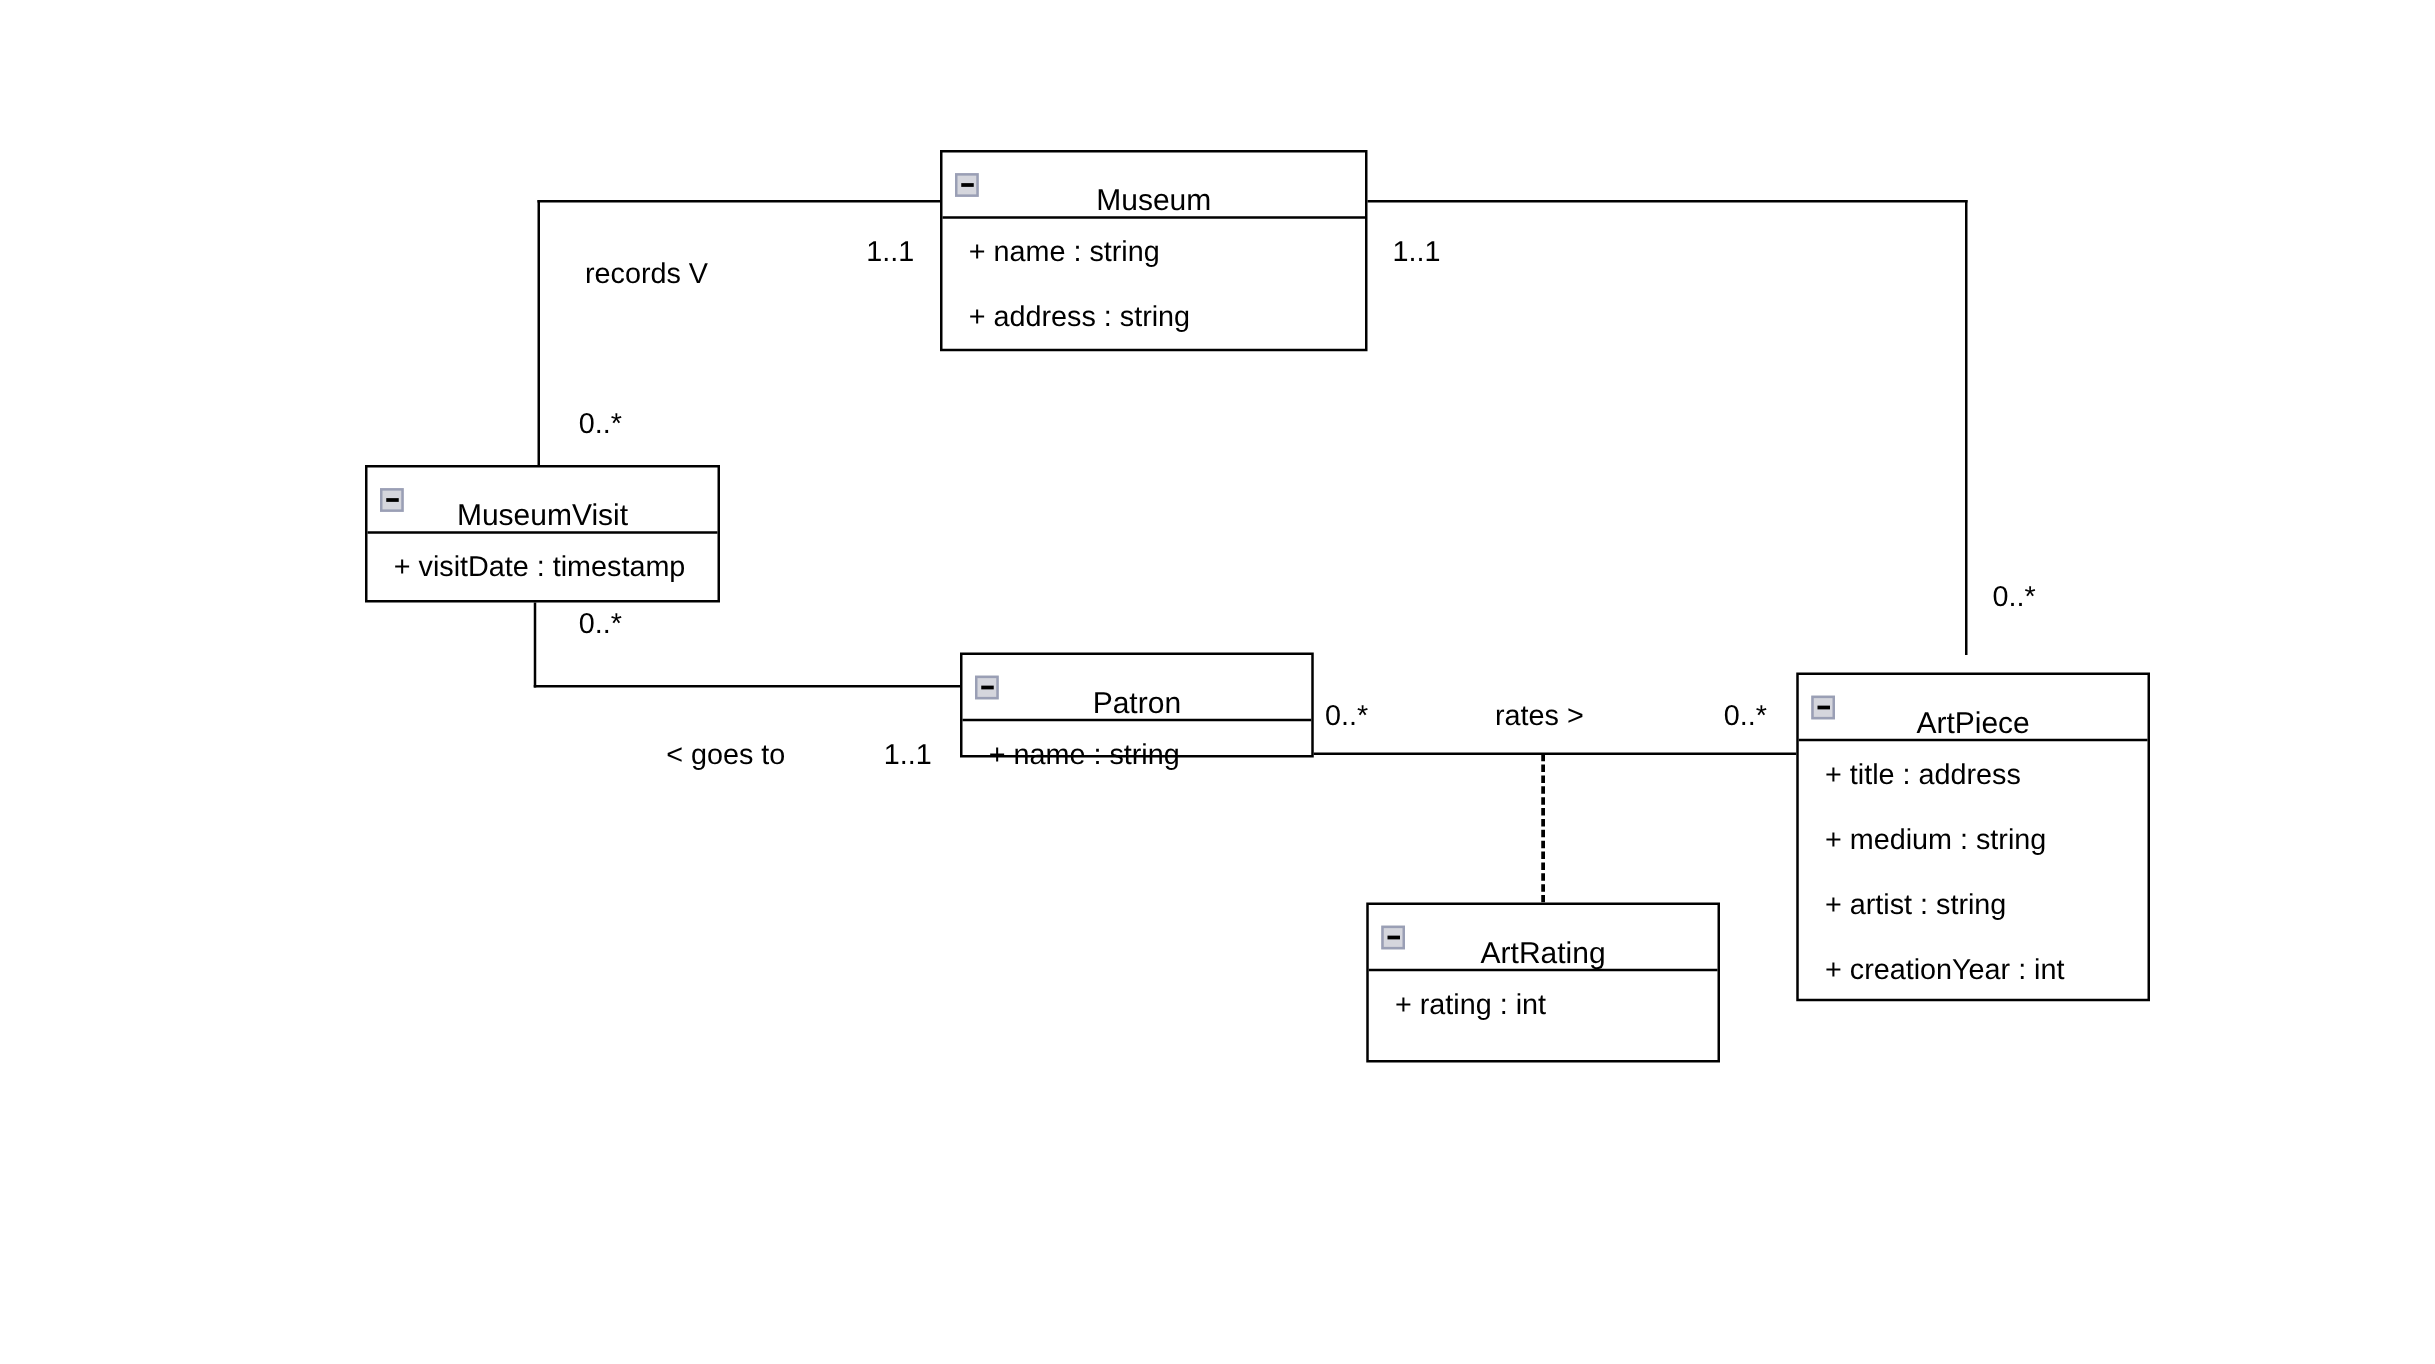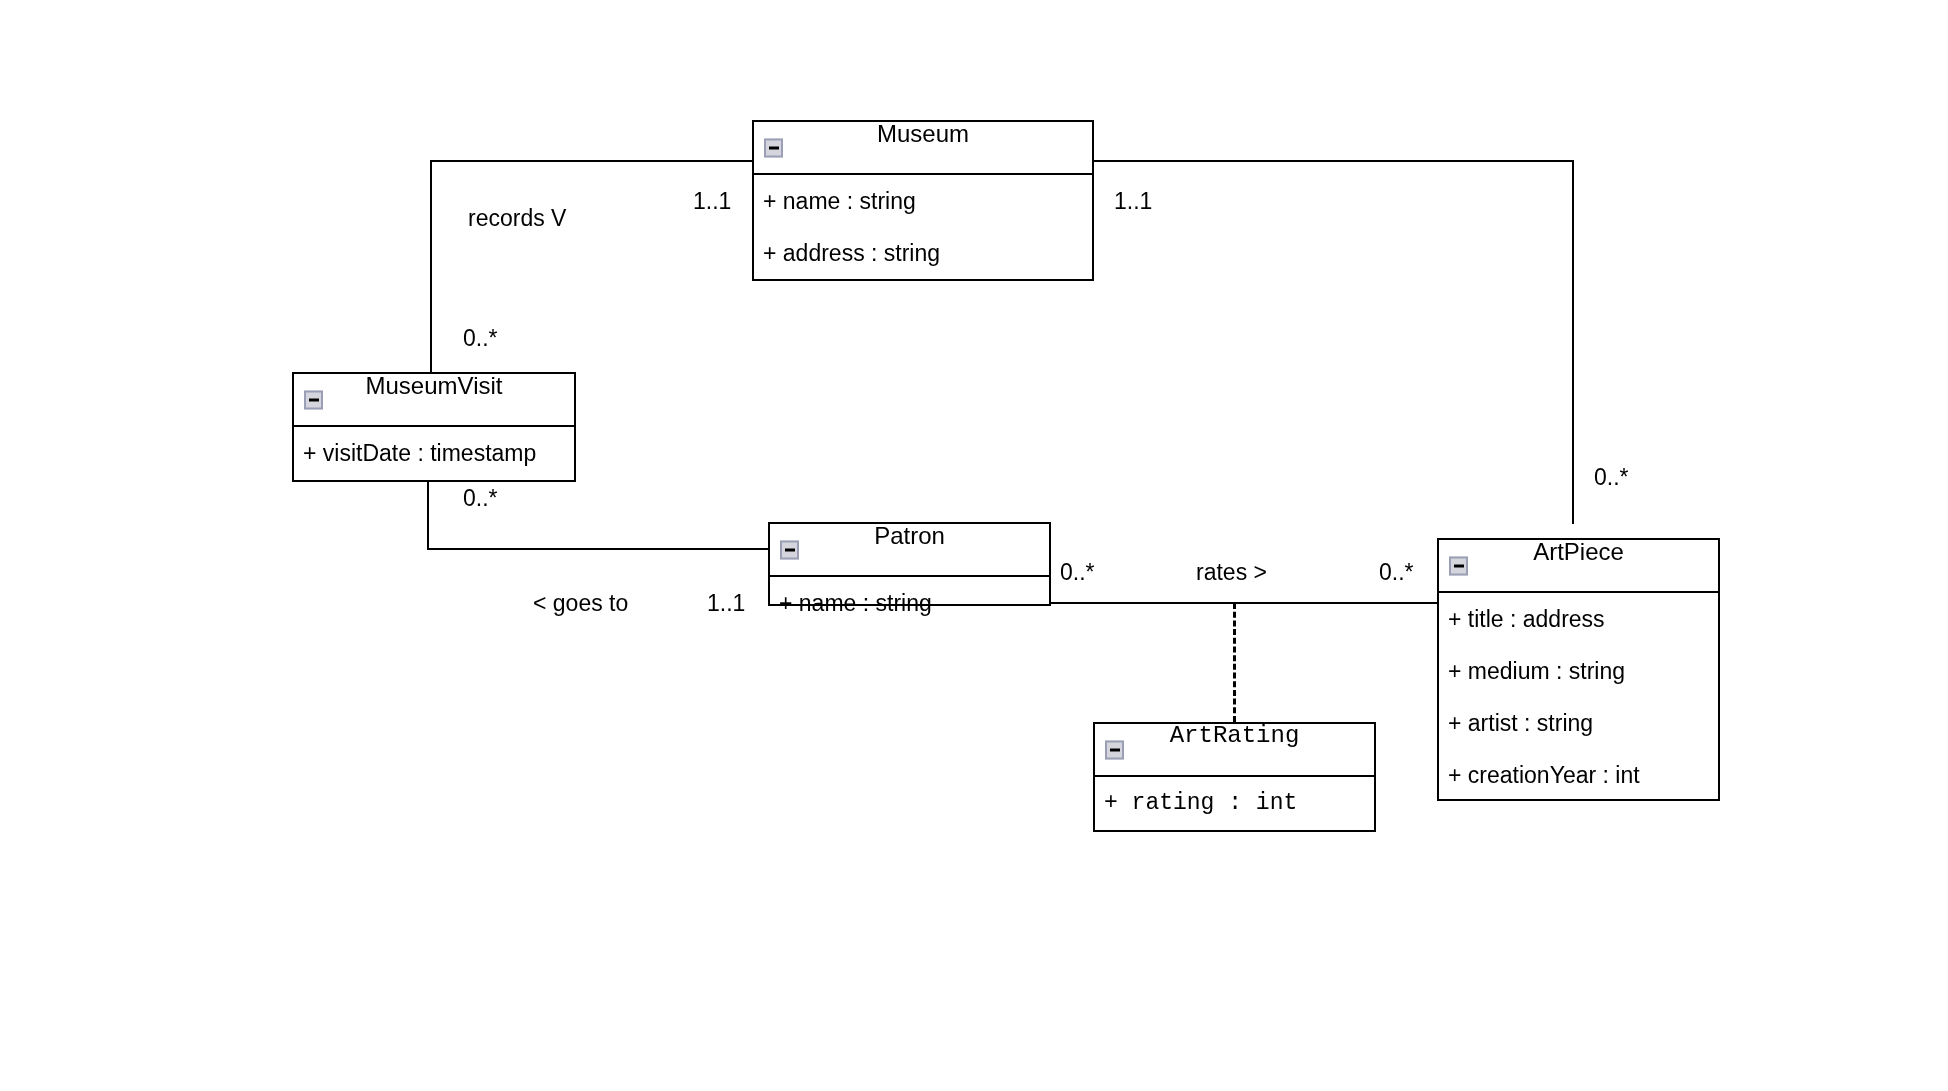--- a/index.html
+++ b/index.html
@@ -41,21 +41,21 @@
     background: #ffffff;
     border: 2px solid #000000;
     display: flex;
     flex-direction: column;
   }
   .uml-header {
     position: relative;
     box-sizing: border-box;
     border-bottom: 2px solid #000000;
     display: flex;
-    align-items: flex-start;
+    align-items: flex-end;
     justify-content: center;
     height: 53px;
     flex: none;
   }
   .uml-title {
     font-size: 24px;
     line-height: 1;
     color: #000000;
     text-align: center;
     white-space: nowrap;
@@ -86,21 +86,21 @@
     flex: 1 1 auto;
     padding: 0;
     display: flex;
     flex-direction: column;
     justify-content: flex-start;
   }
   .uml-attr {
     font-size: 23px;
     line-height: 1;
     color: #000000;
-    padding-left: 9px;
+    padding-left: 21px;
     height: 52px;
     display: flex;
     align-items: center;
     white-space: nowrap;
   }
 
   
   .edge-label {
     position: absolute;
     font-size: 23px;
@@ -172,21 +172,21 @@
       <span class="uml-title">ArtPiece</span>
     </div>
     <div class="uml-attrs">
       <div class="uml-attr">+ title : address</div>
       <div class="uml-attr">+ medium : string</div>
       <div class="uml-attr">+ artist : string</div>
       <div class="uml-attr">+ creationYear : int</div>
     </div>
   </div>
 
-  <div class="uml-class" style="left:1093px; top:722px; width:283px; height:110px;font-family:Liberation Mono, monospace;">
+  <div class="uml-class" style="left:1093px; top:722px; width:283px; height:128px;">
     <div class="uml-header">
       <span class="collapse-icon">
           <span class="bar"></span>
         </span>
       <span class="uml-title">ArtRating</span>
     </div>
     <div class="uml-attrs">
       <div class="uml-attr">+ rating : int</div>
     </div>
   </div>

